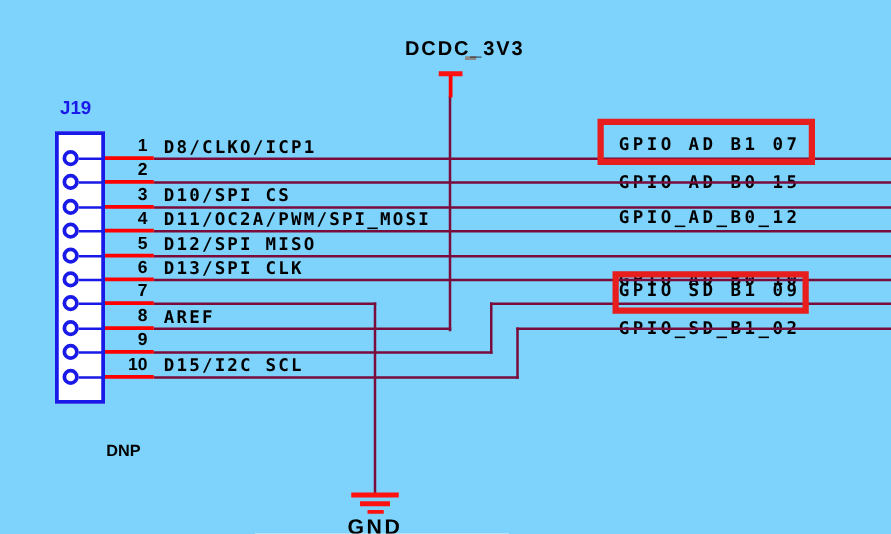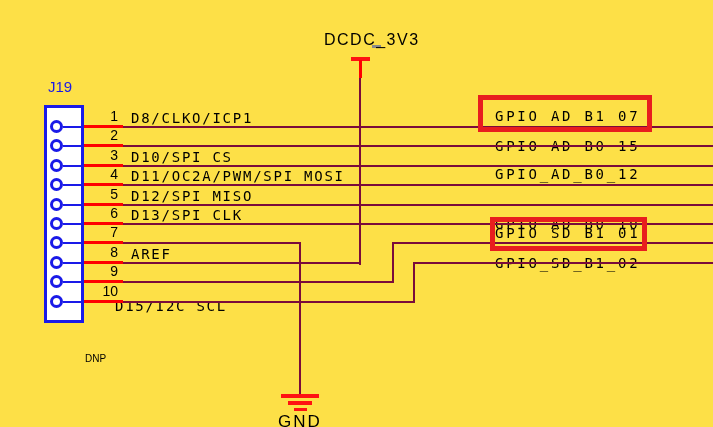--- a/index.html
+++ b/index.html
@@ -1,28 +1,28 @@
 <!DOCTYPE html>
 <html><head>
 <meta charset="utf-8">
 <style>
   html,body{margin:0;padding:0;background:#ffffff;}
-  #canvas{position:relative;width:713px;height:427px;background:#fde047;overflow:hidden;
-          font-family:"Liberation Sans",sans-serif;}
+  #canvas{position:relative;width:713px;height:427px;background:#7dd3fc;overflow:hidden;
+          font-family:"Liberation Sans",sans-serif;font-weight:bold;}
   
   .wire{position:absolute;background:#7a0c3b;z-index:5;}
   .stub-red{position:absolute;background:#ff0000;z-index:6;}
   .stub-blue{position:absolute;background:#1a1ae8;z-index:6;}
   
   .conn-box{position:absolute;border:3px solid #1a1ae8;background:#ffffff;z-index:4;}
   .pin-circle{position:absolute;width:7px;height:7px;border:3px solid #1a1ae8;border-radius:50%;
               background:#ffffff;z-index:7;}
   
   .sans-blue{position:absolute;color:#1a1ae8;font-size:15px;z-index:8;white-space:pre;}
-  .sans-black{position:absolute;color:#000000;font-size:10px;z-index:8;white-space:pre;}
+  .sans-black{position:absolute;color:#000000;font-size:13px;z-index:8;white-space:pre;}
   .pin-num{position:absolute;color:#000000;font-size:14px;width:28px;text-align:right;z-index:3;}
   .siglabel{position:absolute;color:#000000;font-family:"DejaVu Sans Mono","Liberation Mono",monospace;
             font-size:14px;letter-spacing:1.75px;line-height:15px;z-index:3;white-space:pre;}
   .netlabel{position:absolute;color:#000000;font-family:"DejaVu Sans Mono","Liberation Mono",monospace;
             font-size:14px;letter-spacing:2.75px;line-height:15px;z-index:3;white-space:pre;}
   
   .pwr-bar{position:absolute;background:#ff1212;z-index:6;}
   .gnd-bar{position:absolute;background:#ff1212;z-index:6;}
   .gray-tick{position:absolute;background:#8a8a8a;z-index:6;}
   
@@ -104,30 +104,30 @@
   <div class="stub-red" style="left:84px;top:280px;width:39px;height:3px;"></div>
   <div class="pin-num" style="left:90px;top:263px;">9</div>
   <div class="wire" style="left:123px;top:281px;width:271px;height:2px;"></div>
   <div class="wire" style="left:392px;top:242px;width:2px;height:41px;"></div>
   <div class="wire" style="left:392px;top:242px;width:321px;height:2px;"></div>
 
   <div class="pin-circle" style="left:50px;top:295px;"></div>
   <div class="stub-blue" style="left:63px;top:301px;width:21px;height:2px;"></div>
   <div class="stub-red" style="left:84px;top:300px;width:39px;height:3px;"></div>
   <div class="pin-num" style="left:90px;top:283px;">10</div>
-  <div class="siglabel" style="left:115px;top:286px;margin-top:13px;">D15/I2C SCL</div>
+  <div class="siglabel" style="left:131px;top:286px;">D15/I2C SCL</div>
   <div class="wire" style="left:123px;top:301px;width:292px;height:2px;"></div>
   <div class="wire" style="left:413px;top:262px;width:2px;height:41px;"></div>
   <div class="wire" style="left:413px;top:262px;width:300px;height:2px;"></div>
 
   <div class="netlabel" style="left:495px;top:109px;">GPIO AD B1 07</div>
   <div class="netlabel" style="left:495px;top:139px;">GPIO AD B0 15</div>
   <div class="netlabel" style="left:495px;top:167px;">GPIO_AD_B0_12</div>
   <div class="netlabel" style="left:495px;top:217px;">GPIO AD B0 10</div>
-  <div class="netlabel" style="left:495px;top:226px;">GPIO SD B1 01</div>
+  <div class="netlabel" style="left:495px;top:226px;">GPIO SD B1 09</div>
   <div class="netlabel" style="left:495px;top:256px;">GPIO_SD_B1_02</div>
 
   <div class="hl-box" style="left:478px;top:95px;width:164px;height:27px;"></div>
   <div class="hl-box" style="left:490px;top:217px;width:147px;height:24px;"></div>
 
   <div class="gnd-bar" style="left:281px;top:394px;width:38px;height:4px;"></div>
   <div class="gnd-bar" style="left:288px;top:401px;width:24px;height:4px;"></div>
   <div class="gnd-bar" style="left:294px;top:408px;width:13px;height:3px;"></div>
   <div class="sans-black" style="left:278px;top:412px;font-size:17px;letter-spacing:2px;">GND</div>
 

